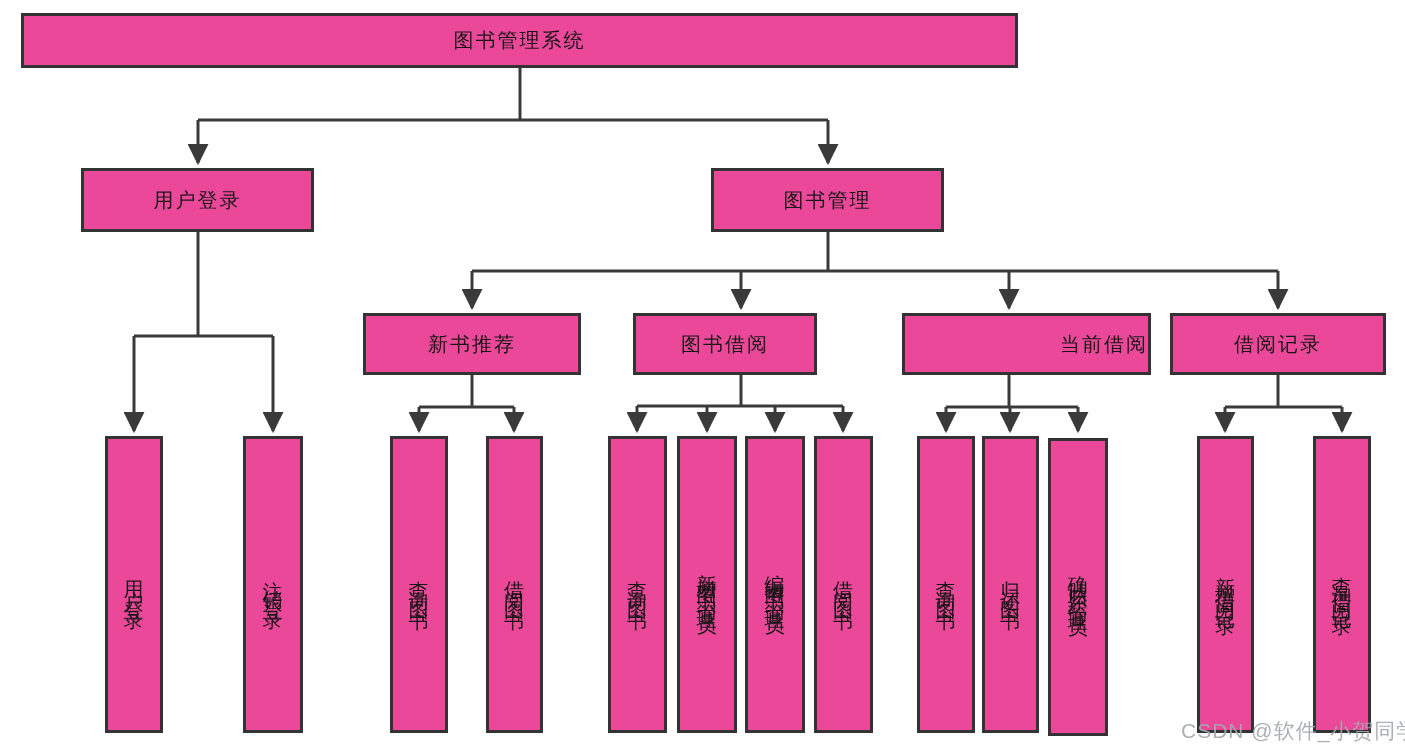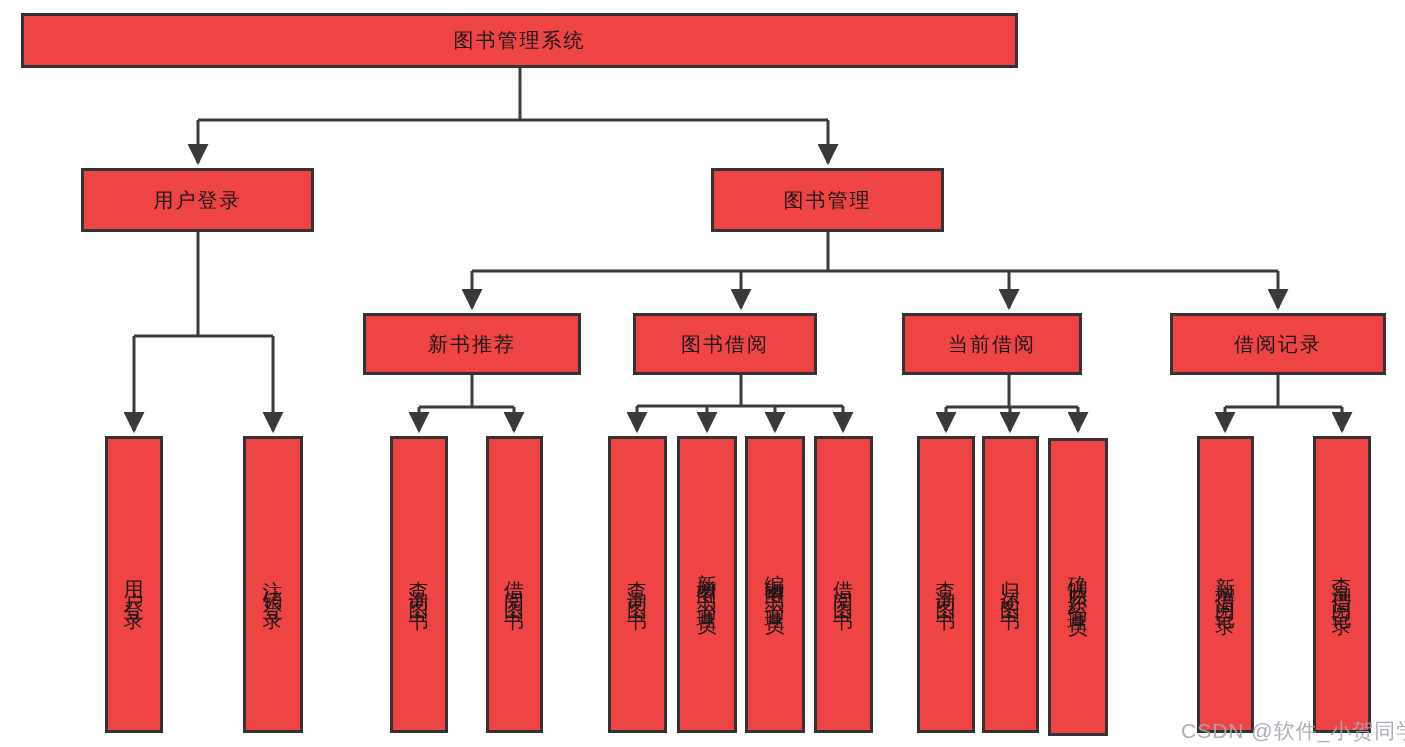--- a/index.html
+++ b/index.html
@@ -13,21 +13,21 @@
   }
   .connectors {
     position: absolute;
     left: 0; top: 0;
     width: 1405px; height: 747px;
     z-index: 0;
   }
   .node {
     position: absolute;
     box-sizing: border-box;
-    background: #ef4444;
+    background: #ec4899;
     border: 3px solid #333333;
     display: flex;
     align-items: center;
     justify-content: center;
     color: #161616;
     font-size: 20px;
     z-index: 1;
     text-align: center;
   }
   .node .lbl { letter-spacing: 2px; white-space: nowrap; }
@@ -114,21 +114,21 @@
   <div class="node" style="left:363px; top:313px; width:218px; height:62px;">
     <span class="lbl">新书推荐</span>
   </div>
 
   <div class="node" style="left:711px; top:168px; width:233px; height:64px;">
     <span class="lbl">图书管理</span>
   </div>
   <div class="node" style="left:633px; top:313px; width:184px; height:62px;">
     <span class="lbl">图书借阅</span>
   </div>
-  <div class="node" style="left:902px; top:313px; width:180px; height:62px;">
+  <div class="node" style="left:902px; top:313px; width:249px; height:62px;justify-content:flex-end;">
     <span class="lbl">当前借阅</span>
   </div>
   <div class="node" style="left:1170px; top:313px; width:216px; height:62px;">
     <span class="lbl">借阅记录</span>
   </div>
 
   <div class="node vert" style="left:105px; top:436px; width:58px; height:297px;">
     <span class="lbl">用户登录</span>
   </div>
   <div class="node vert" style="left:243px; top:436px; width:60px; height:297px;">

